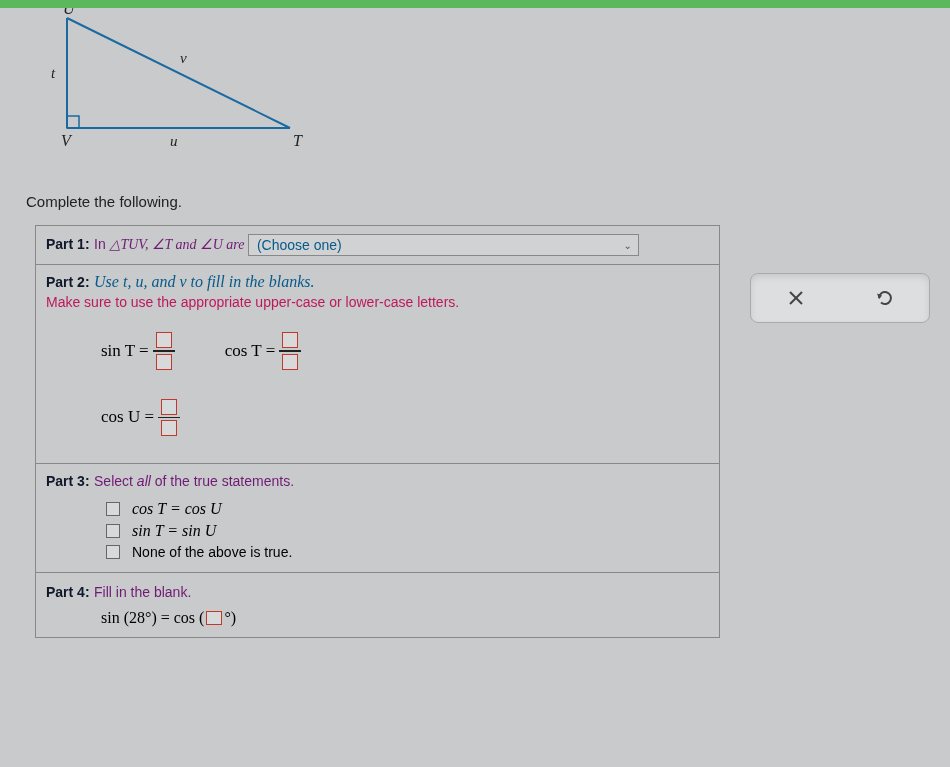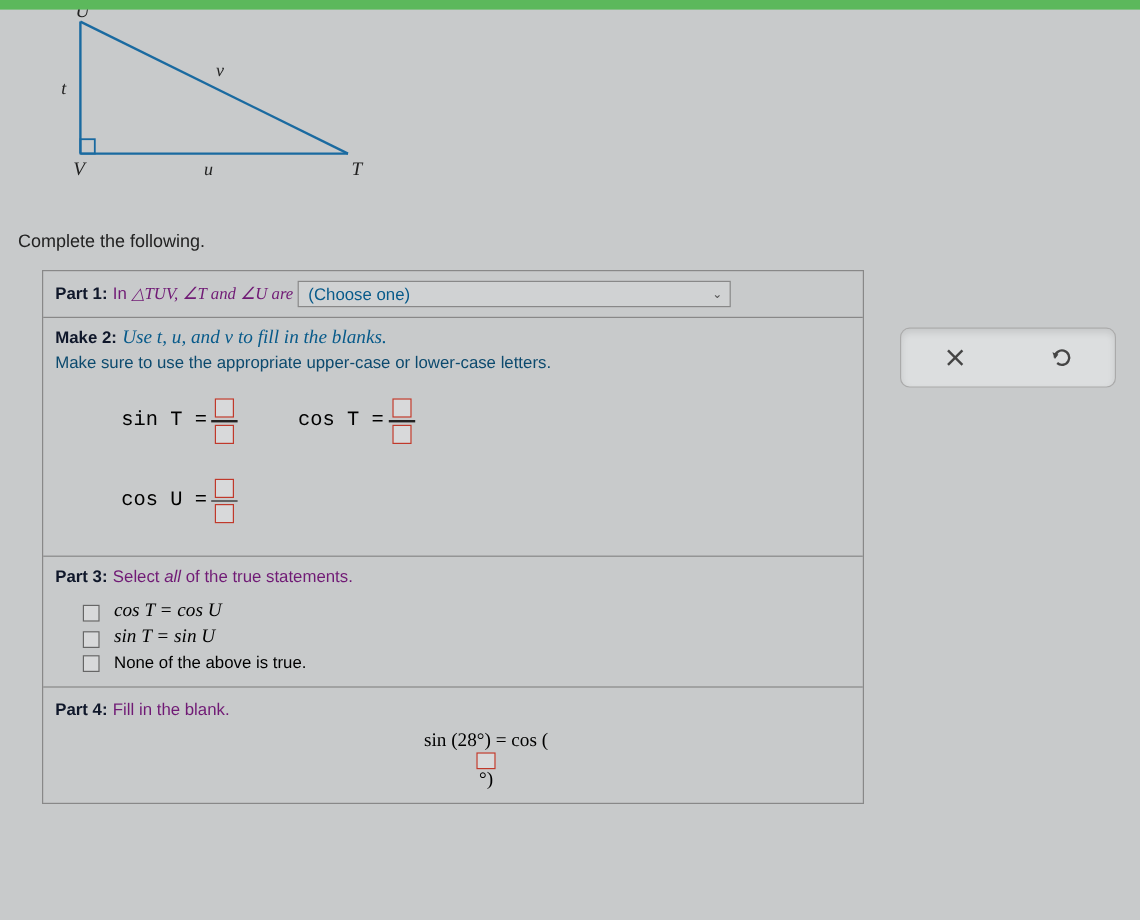--- a/index.html
+++ b/index.html
@@ -22,21 +22,21 @@
       width: 280px;
       height: 145px;
       position: relative;
       margin-left: 35px;
     }
     .triangle-svg {
       width: 100%;
       height: 100%;
     }
     .intro-text {
-      margin: 40px 0 15px 5px;
+      margin: 40px 0 15px 16px;
       font-size: 15px;
       color: #222;
     }
     .problem-box {
       border: 1px solid #888;
       width: 685px;
       margin-left: 25px;
       background: #c8cacb;
     }
     .part-row {
@@ -53,47 +53,47 @@
       font-size: 14px;
     }
     .dropdown {
       display: inline-block;
       border: 1px solid #888;
       background: #d0d2d3;
       padding: 2px 20px 2px 8px;
       font-size: 14px;
       color: #075a8a;
       position: relative;
-      width: 361px;
+      width: 391px;
       vertical-align: middle;
     }
     .dropdown-arrow {
       position: absolute;
       right: 6px;
       top: 50%;
       transform: translateY(-50%);
       font-size: 10px;
       color: #555;
     }
     .part2-instruction {
-      color: #0c4a6e;
+      color: #be185d;
       font-size: 14px;
       margin-bottom: 20px;
     }
     .equation-row {
       display: flex;
       gap: 50px;
       margin-left: 55px;
       margin-bottom: 25px;
       align-items: center;
     }
     .equation {
       display: flex;
       align-items: center;
-      font-family: Liberation Mono, monospace;
+      font-family: Liberation Serif, serif;
       font-size: 17px;
     }
     .fraction {
       display: inline-flex;
       flex-direction: column;
       align-items: center;
       margin-left: 4px;
     }
     .frac-box {
       width: 16px;
@@ -102,22 +102,22 @@
       margin: 2px 0;
       background: #d8d9da;
     }
     .frac-line {
       width: 22px;
       height: 1.5px;
       background: #222;
     }
     .checkbox-row {
       display: flex;
-      align-items: flex-end;
-      margin-left: 23px;
+      align-items: center;
+      margin-left: 60px;
       margin-bottom: 4px;
       font-family: 'Times New Roman', serif;
       font-size: 16px;
     }
     .checkbox {
       width: 14px;
       height: 14px;
       border: 1px solid #666;
       margin-right: 12px;
       background: #d8d9da;
@@ -125,21 +125,20 @@
     .part4-content {
       padding: 10px;
     }
     .part4-eq {
       margin-left: 55px;
       margin-top: 8px;
       font-family: 'Times New Roman', serif;
       font-size: 16px;
       display: flex;
       align-items: center;
-      flex-direction: column;
     }
     .inline-box {
       width: 16px;
       height: 14px;
       border: 1.5px solid #c0392b;
       display: inline-block;
       margin: 0 2px;
       vertical-align: middle;
       background: #d8d9da;
     }
@@ -200,21 +199,21 @@
         <span>In </span><span class="italic" style="font-family:'Times New Roman',serif">△TUV</span><span class="italic" style="font-family:'Times New Roman',serif">, ∠T and ∠U are </span>
       </span>
       <span class="dropdown">
         <span>(Choose one)</span>
         <span class="dropdown-arrow">⌄</span>
       </span>
     </div>
 
     <div class="part-row" style="padding-bottom:0">
       <div style="padding:0 0 3px 0">
-        <span class="part-label">Make 2:</span>
+        <span class="part-label">Part 2:</span>
         <span style="color:#075a8a;font-size:16px;font-style:italic;font-family:'Times New Roman',serif"> Use <i>t</i>, <i>u</i>, and <i>v</i> to fill in the blanks.</span>
       </div>
       <div class="part2-instruction">Make sure to use the appropriate upper-case or lower-case letters.</div>
 
       <div class="equation-row">
         <div class="equation">
           <span>sin T =</span>
           <span class="fraction">
             <span class="frac-box"></span>
             <span class="frac-line"></span>

